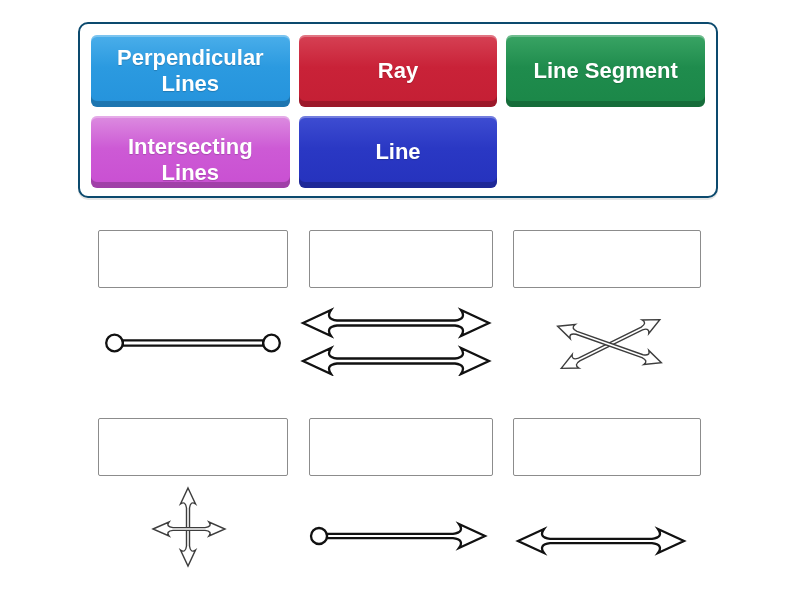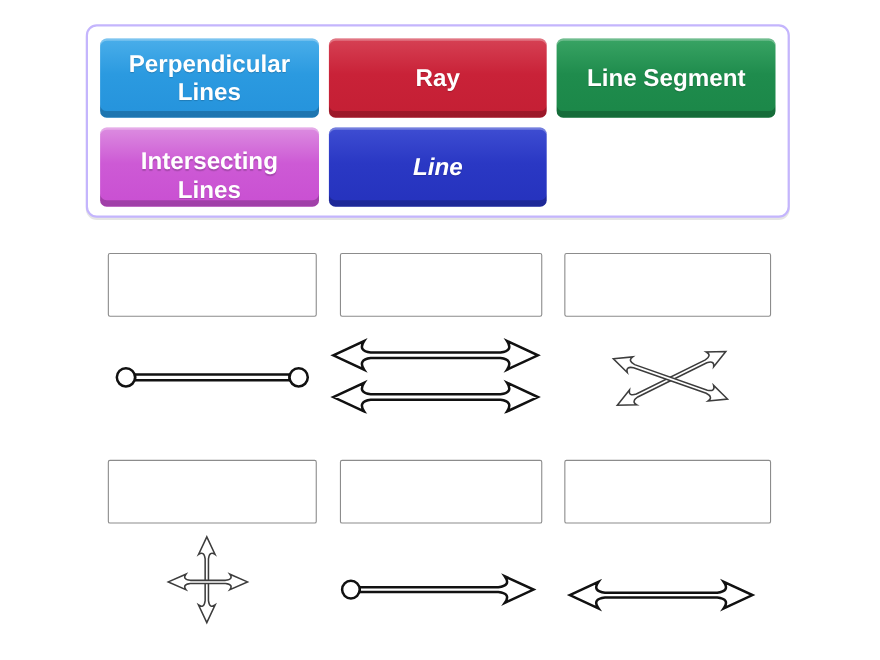--- a/index.html
+++ b/index.html
@@ -5,39 +5,39 @@
   html,body{margin:0;padding:0;}
   body{
     width:800px;height:600px;background:#ffffff;overflow:hidden;
     font-family:"Liberation Sans","DejaVu Sans",sans-serif;
   }
   .stage{position:relative;width:800px;height:600px;background:#fff;}
 
   
   .word-bank{
     position:absolute;left:78px;top:22px;width:640px;height:176px;
-    box-sizing:border-box;border:2px solid #c4b5fd;border-radius:10px;
+    box-sizing:border-box;border:2px solid #0c4a6e;border-radius:10px;
     background:#fff;box-shadow:0 2px 0 rgba(0,0,0,.10);
     display:grid;grid-template-columns:repeat(3,1fr);grid-template-rows:72px 72px;
     gap:9px;padding:11px;
   }
   .wb-btn{
     border:none;border-radius:6px;cursor:pointer;
     display:flex;align-items:center;justify-content:center;text-align:center;
     color:#fff;font-weight:bold;font-size:22px;line-height:1.18;
     padding:2px 6px;box-sizing:border-box;
     text-shadow:0 1px 1px rgba(0,0,0,.18);
     box-shadow:inset 0 2px 0 rgba(255,255,255,.28), inset 0 -6px 0 rgba(0,0,0,.20);
   }
   .wb-blue   {background:linear-gradient(180deg,#4aaeea 0%,#2b9ae0 45%,#2593dc 100%);}
   .wb-red    {background:linear-gradient(180deg,#d64154 0%,#c92238 45%,#c41f34 100%);}
   .wb-orange {background:linear-gradient(180deg,#f39d44 0%,#ee8a20 45%,#ec851a 100%);}
   .wb-green  {background:linear-gradient(180deg,#39a464 0%,#1f8c4d 45%,#1b8748 100%);}
   .wb-magenta{background:linear-gradient(180deg,#dc8ce0 0%,#cd5ad5 45%,#c94fd2 100%);align-items:flex-end;}
-  .wb-royal  {background:linear-gradient(180deg,#3e4dd2 0%,#2a38c4 45%,#2532bd 100%);font-style:italic;}
+  .wb-royal  {background:linear-gradient(180deg,#3e4dd2 0%,#2a38c4 45%,#2532bd 100%);}
 
   
   .slot{
     position:absolute;box-sizing:border-box;height:58px;
     border:1px solid #8c8c8c;border-radius:2px;background:#fff;
   }
   .slot-1{left:98px; top:230px;width:190px;}
   .slot-2{left:309px;top:230px;width:184px;}
   .slot-3{left:513px;top:230px;width:188px;}
   .slot-4{left:98px; top:418px;width:190px;}

